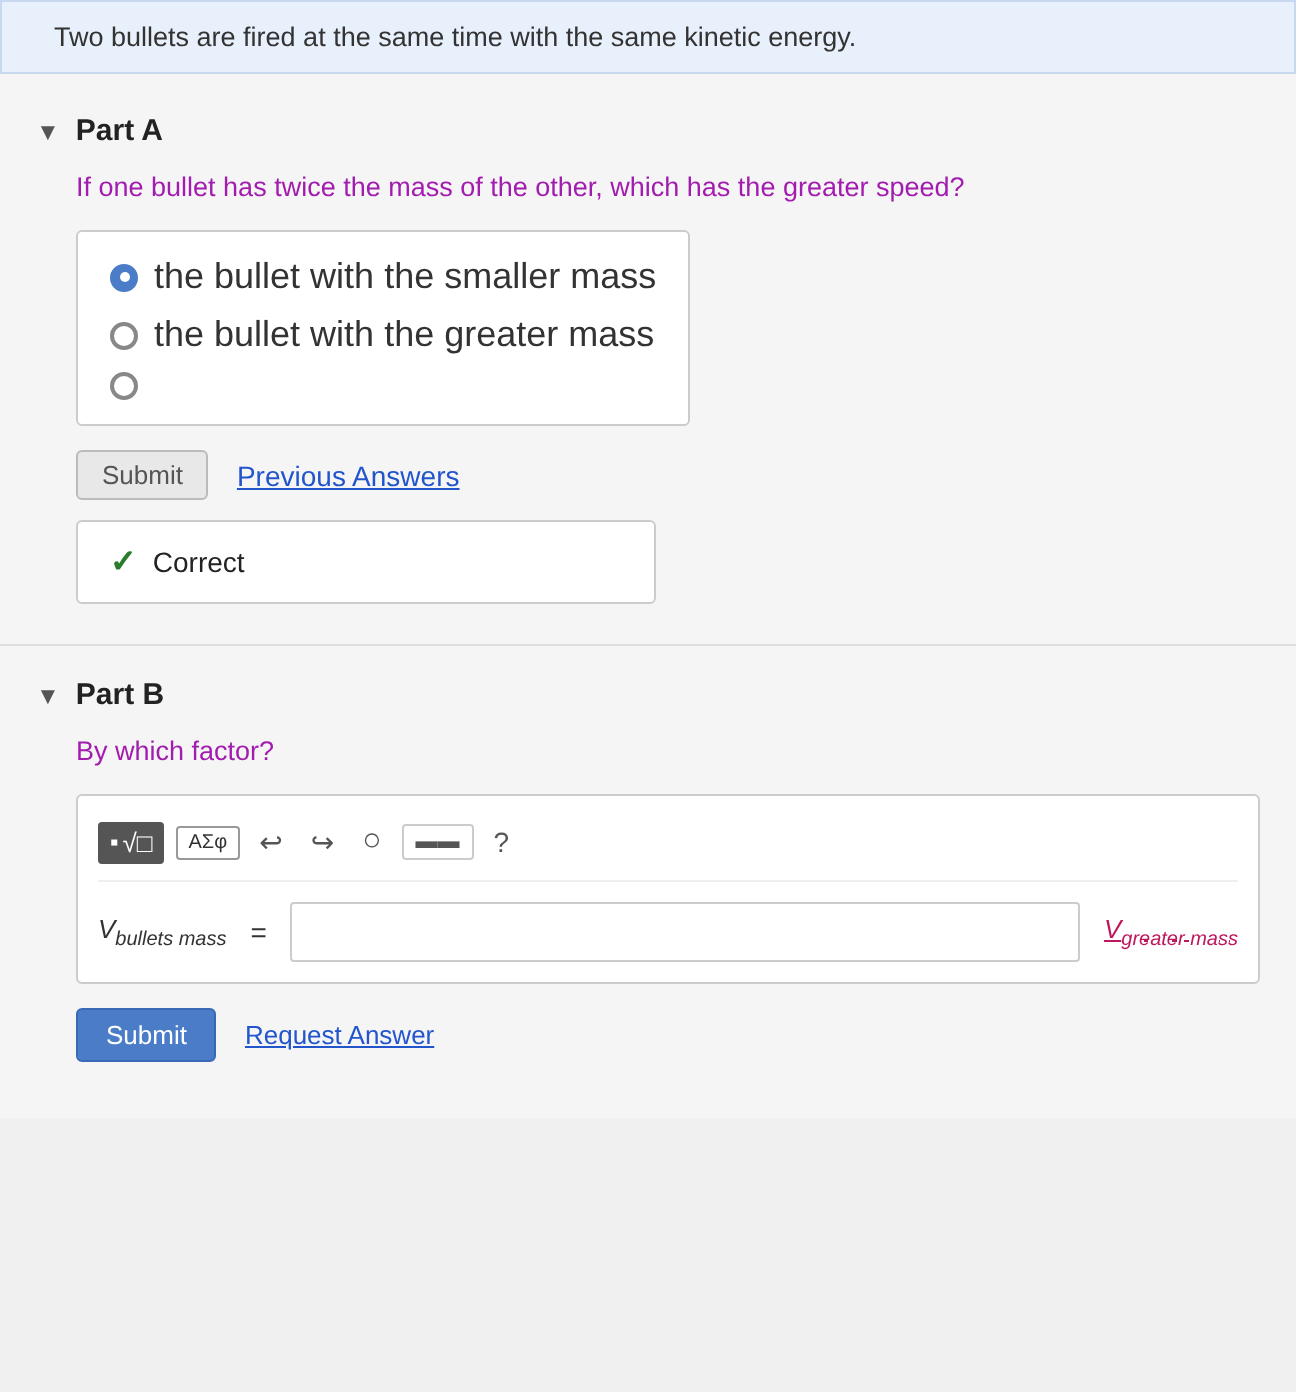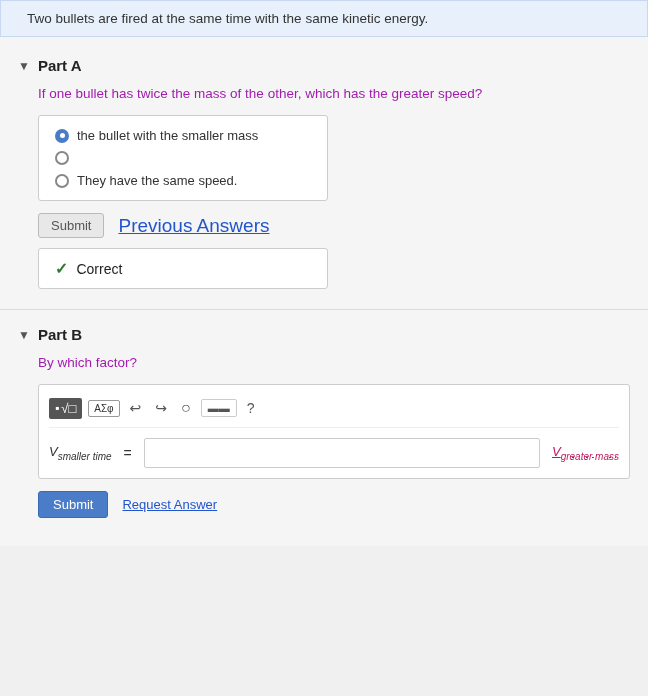--- a/index.html
+++ b/index.html
@@ -64,21 +64,21 @@
       margin-bottom: 12px;
       display: inline-block;
       min-width: 290px;
     }
 
     .radio-option {
       display: flex;
       align-items: center;
       gap: 8px;
       margin-bottom: 8px;
-      font-size: 13px;
+      font-size: 18px;
       color: #333;
     }
 
     .radio-option:last-child {
       margin-bottom: 0;
     }
 
     .radio-circle {
       width: 14px;
       height: 14px;
@@ -126,21 +126,21 @@
       border: 1px solid #3a6ab5;
       border-radius: 3px;
       padding: 5px 14px;
       font-size: 13px;
       color: white;
       cursor: pointer;
     }
 
     .prev-answers-link {
       color: #2255cc;
-      font-size: 19px;
+      font-size: 14px;
       text-decoration: underline;
       cursor: pointer;
     }
 
     .correct-box {
       background: white;
       border: 1px solid #ccc;
       border-radius: 3px;
       padding: 10px 16px;
       display: flex;
@@ -322,24 +322,24 @@
     <div class="part-body">
       <div class="question-text">If one bullet has twice the mass of the other, which has the greater speed?</div>
 
       <div class="answer-box">
         <div class="radio-option">
           <div class="radio-circle selected"></div>
           <span>the bullet with the smaller mass</span>
         </div>
         <div class="radio-option">
           <div class="radio-circle"></div>
+          <span>the bullet with the greater mass</span>
         </div>
         <div class="radio-option">
           <div class="radio-circle"></div>
-          <span>They have the same speed.</span>
         </div>
       </div>
 
       <div class="actions-row">
         <button class="btn-submit">Submit</button>
         <a class="prev-answers-link">Previous Answers</a>
       </div>
 
       <div class="correct-box">
         <span class="check-icon">✓</span>
@@ -381,21 +381,21 @@
           <button class="keyboard-btn">
             <span>▬▬</span>
           </button>
           <button class="help-btn">
             <span>?</span>
           </button>
         </div>
 
         <div class="equation-row">
           <span class="eq-label">
-            <i>V</i><sub>smaller time</sub>
+            <i>V</i><sub>bullets mass</sub>
           </span>
           <span class="eq-equals">=</span>
           <input class="eq-input" type="text" placeholder="" style="">
           <span class="eq-right-label">
             <i>V</i><sub>greater mass</sub>
           </span>
         </div>
 
       </div>
 

